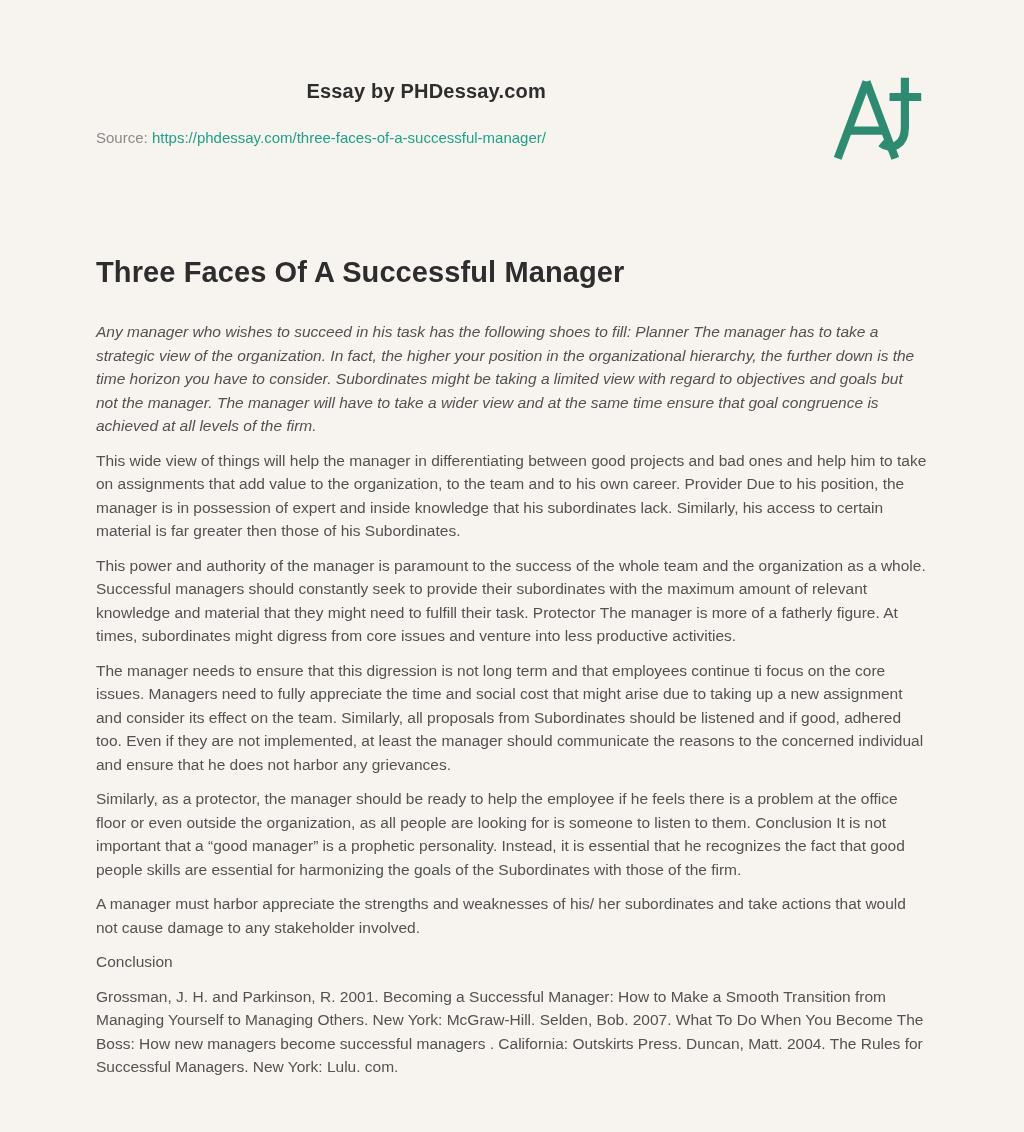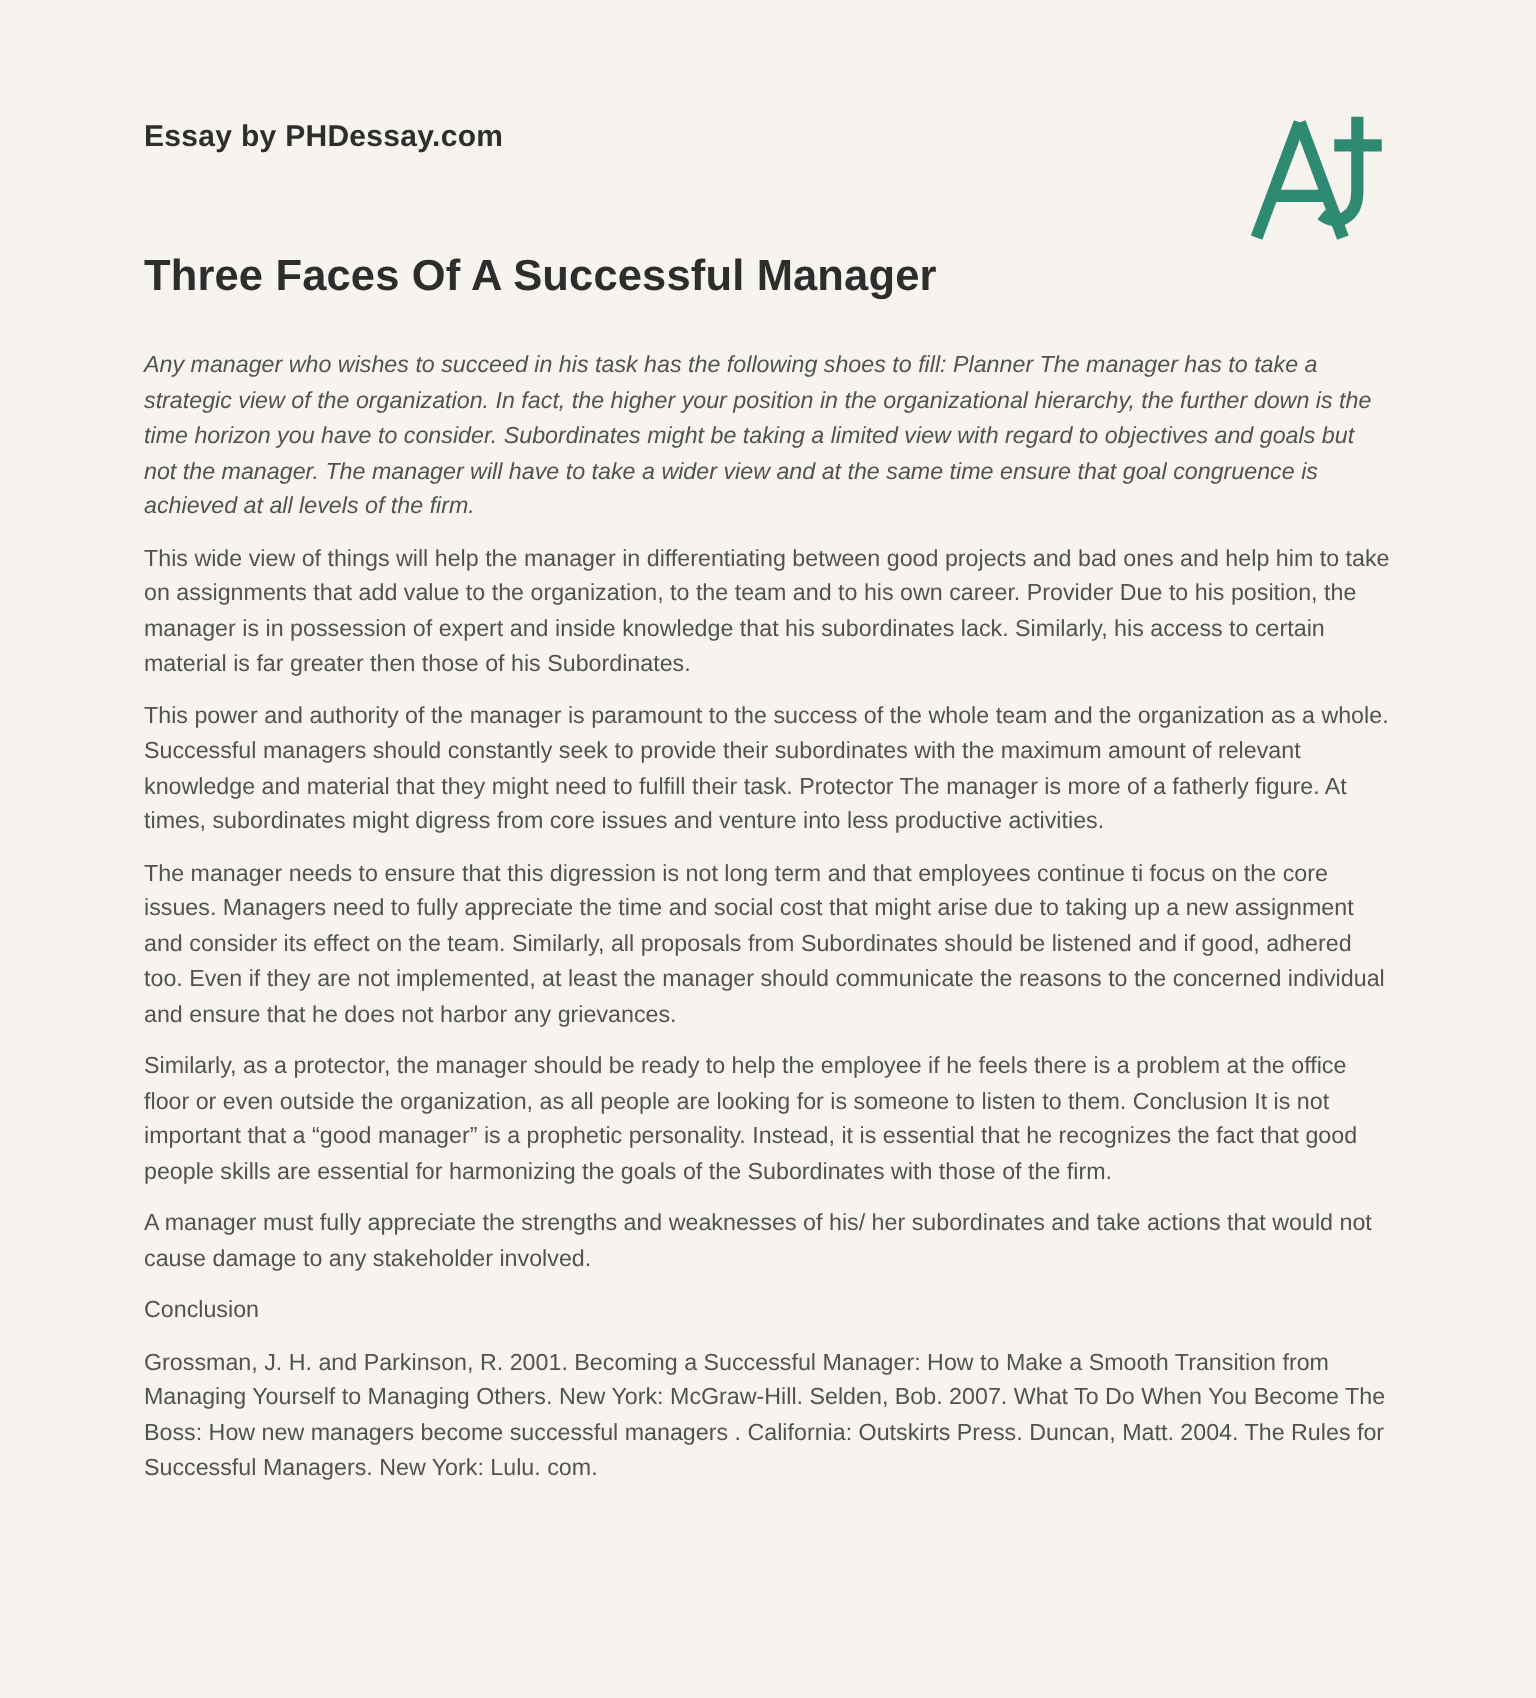--- a/index.html
+++ b/index.html
@@ -40,20 +40,21 @@
     color: #2e8b72;
     margin-top: -6px;
     margin-right: 2px;
   }
   .logo svg {
     width: 96px;
     height: 96px;
     display: block;
   }
   .title {
+    margin-top: 88px;
     font-size: 29px;
     font-weight: 600;
     color: #2d2d2d;
     letter-spacing: 0.1px;
   }
   .body-copy p {
     margin-top: 11px;
     font-size: 15.5px;
     line-height: 23.5px;
     color: #525252;
@@ -65,20 +66,24 @@
   }
 </style>
 </head>
 <body>
 
 <div class="page">
 
   <div class="header">
     <div>
       <div class="byline">Essay by PHDessay.com</div>
+      <div class="source-line">
+        <span>Source:</span>
+        <a href="#">https://phdessay.com/three-faces-of-a-successful-manager/</a>
+      </div>
     </div>
 
     <div class="logo">
       <svg viewBox="0 0 100 100" fill="none" stroke="currentColor" stroke-width="8.5" stroke-linecap="butt">
 
         <path d="M 8 90 L 38 10"></path>
         <path d="M 38 10 L 68 90"></path>
         <path d="M 20 61 L 57 61"></path>
 
         <path d="M 78 6 L 78 58 C 78 76 64 83 53 74"></path>
@@ -88,18 +93,18 @@
   </div>
 
   <h1 class="title">Three Faces Of A Successful Manager</h1>
 
   <div class="body-copy">
     <p>Any manager who wishes to succeed in his task has the following shoes to fill: Planner The manager has to take a strategic view of the organization. In fact, the higher your position in the organizational hierarchy, the further down is the time horizon you have to consider. Subordinates might be taking a limited view with regard to objectives and goals but not the manager. The manager will have to take a wider view and at the same time ensure that goal congruence is achieved at all levels of the firm.</p>
     <p>This wide view of things will help the manager in differentiating between good projects and bad ones and help him to take on assignments that add value to the organization, to the team and to his own career. Provider Due to his position, the manager is in possession of expert and inside knowledge that his subordinates lack. Similarly, his access to certain material is far greater then those of his Subordinates.</p>
     <p>This power and authority of the manager is paramount to the success of the whole team and the organization as a whole. Successful managers should constantly seek to provide their subordinates with the maximum amount of relevant knowledge and material that they might need to fulfill their task. Protector The manager is more of a fatherly figure. At times, subordinates might digress from core issues and venture into less productive activities.</p>
     <p>The manager needs to ensure that this digression is not long term and that employees continue ti focus on the core issues. Managers need to fully appreciate the time and social cost that might arise due to taking up a new assignment and consider its effect on the team. Similarly, all proposals from Subordinates should be listened and if good, adhered too. Even if they are not implemented, at least the manager should communicate the reasons to the concerned individual and ensure that he does not harbor any grievances.</p>
     <p>Similarly, as a protector, the manager should be ready to help the employee if he feels there is a problem at the office floor or even outside the organization, as all people are looking for is someone to listen to them. Conclusion It is not important that a “good manager” is a prophetic personality. Instead, it is essential that he recognizes the fact that good people skills are essential for harmonizing the goals of the Subordinates with those of the firm.</p>
-    <p>A manager must fully appreciate the strengths and weaknesses of his/ her subordinates and take actions that would not cause damage to any stakeholder involved.</p>
+    <p>A manager must harbor appreciate the strengths and weaknesses of his/ her subordinates and take actions that would not cause damage to any stakeholder involved.</p>
     <p>Conclusion</p>
     <p>Grossman, J. H. and Parkinson, R. 2001. Becoming a Successful Manager: How to Make a Smooth Transition from Managing Yourself to Managing Others. New York: McGraw-Hill. Selden, Bob. 2007. What To Do When You Become The Boss: How new managers become successful managers . California: Outskirts Press. Duncan, Matt. 2004. The Rules for Successful Managers. New York: Lulu. com.</p>
   </div>
 
 </div>
 
 </body></html>

